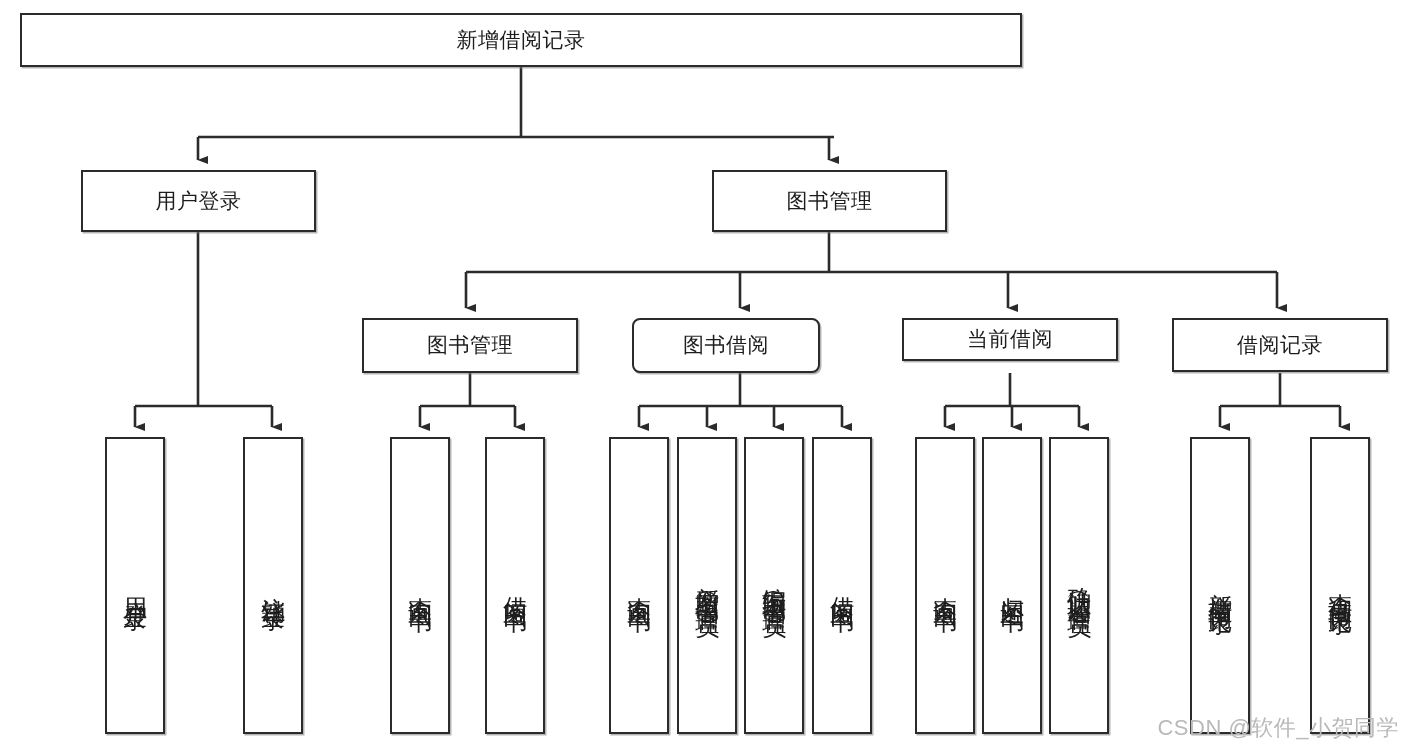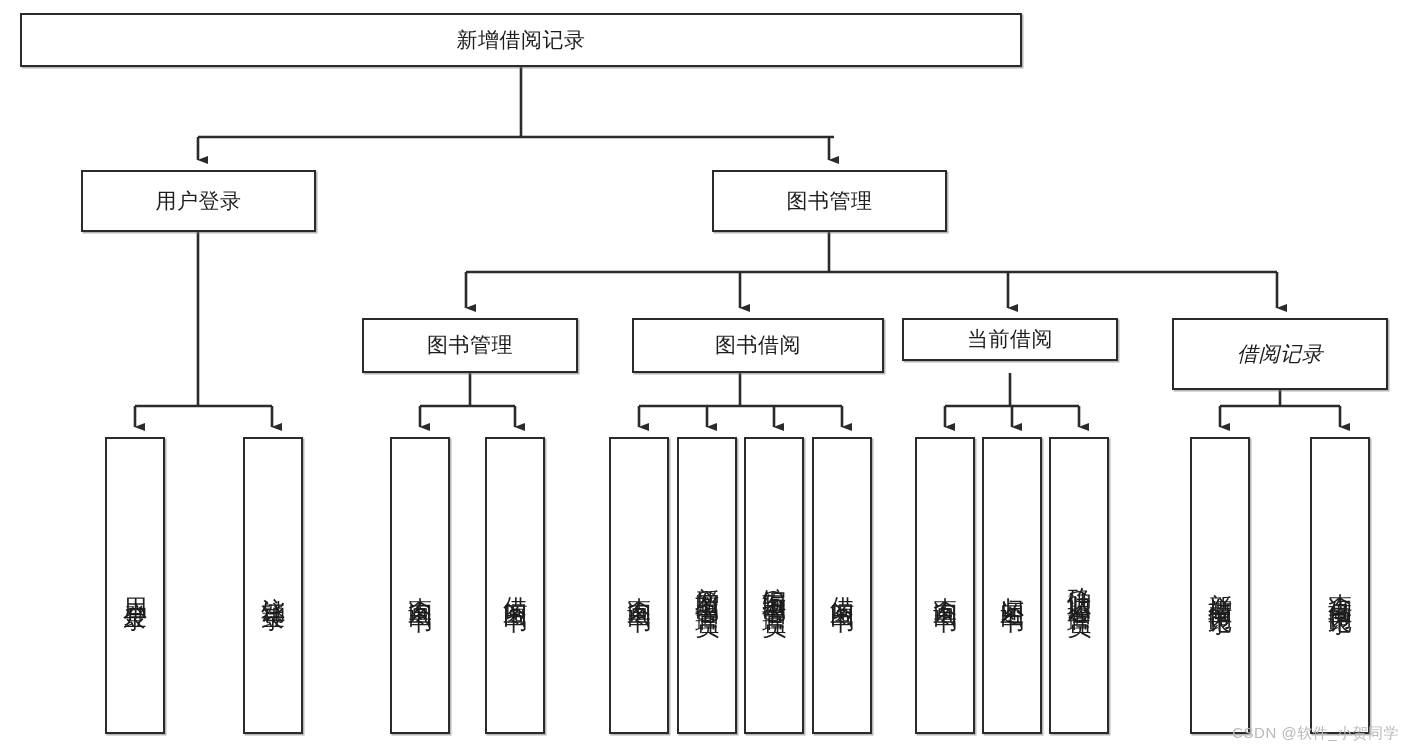--- a/index.html
+++ b/index.html
@@ -36,21 +36,21 @@
     line-height:1.18;
     letter-spacing:4px;
     white-space:normal;
     text-align:center;
   }
   .leaf{align-items:center;}
   .watermark{
     position:absolute;
     right:6px;
     bottom:4px;
-    font-size:15px;
+    font-size:22px;
     color:#b9b9b9;
     letter-spacing:.5px;
     white-space:nowrap;
     pointer-events:none;
   }
 </style>
 </head>
 <body>
 
 <div id="canvas">
@@ -112,27 +112,27 @@
   <div class="node" style="left:81px;top:170px;width:235px;height:62px;">
     <span class="label">用户登录</span>
   </div>
   <div class="node" style="left:712px;top:170px;width:235px;height:62px;font-family:Liberation Serif, serif;">
     <span class="label">图书管理</span>
   </div>
 
   <div class="node" style="left:362px;top:318px;width:216px;height:55px;">
     <span class="label">图书管理</span>
   </div>
-  <div class="node" style="left:632px;top:318px;width:252px;height:55px;">
+  <div class="node" style="left:632px;top:318px;width:188px;height:55px;border-radius:8px;">
     <span class="label">图书借阅</span>
   </div>
   <div class="node" style="left:902px;top:318px;width:216px;height:43px;">
     <span class="label">当前借阅</span>
   </div>
-  <div class="node" style="left:1172px;top:318px;width:216px;height:72px;font-style:italic;">
+  <div class="node" style="left:1172px;top:318px;width:216px;height:54px;">
     <span class="label">借阅记录</span>
   </div>
 
   <div class="node leaf" style="left:105px;top:437px;width:60px;height:297px;">
     <span class="label">用户登录</span>
   </div>
   <div class="node leaf" style="left:243px;top:437px;width:60px;height:297px;">
     <span class="label">注销登录</span>
   </div>
 

